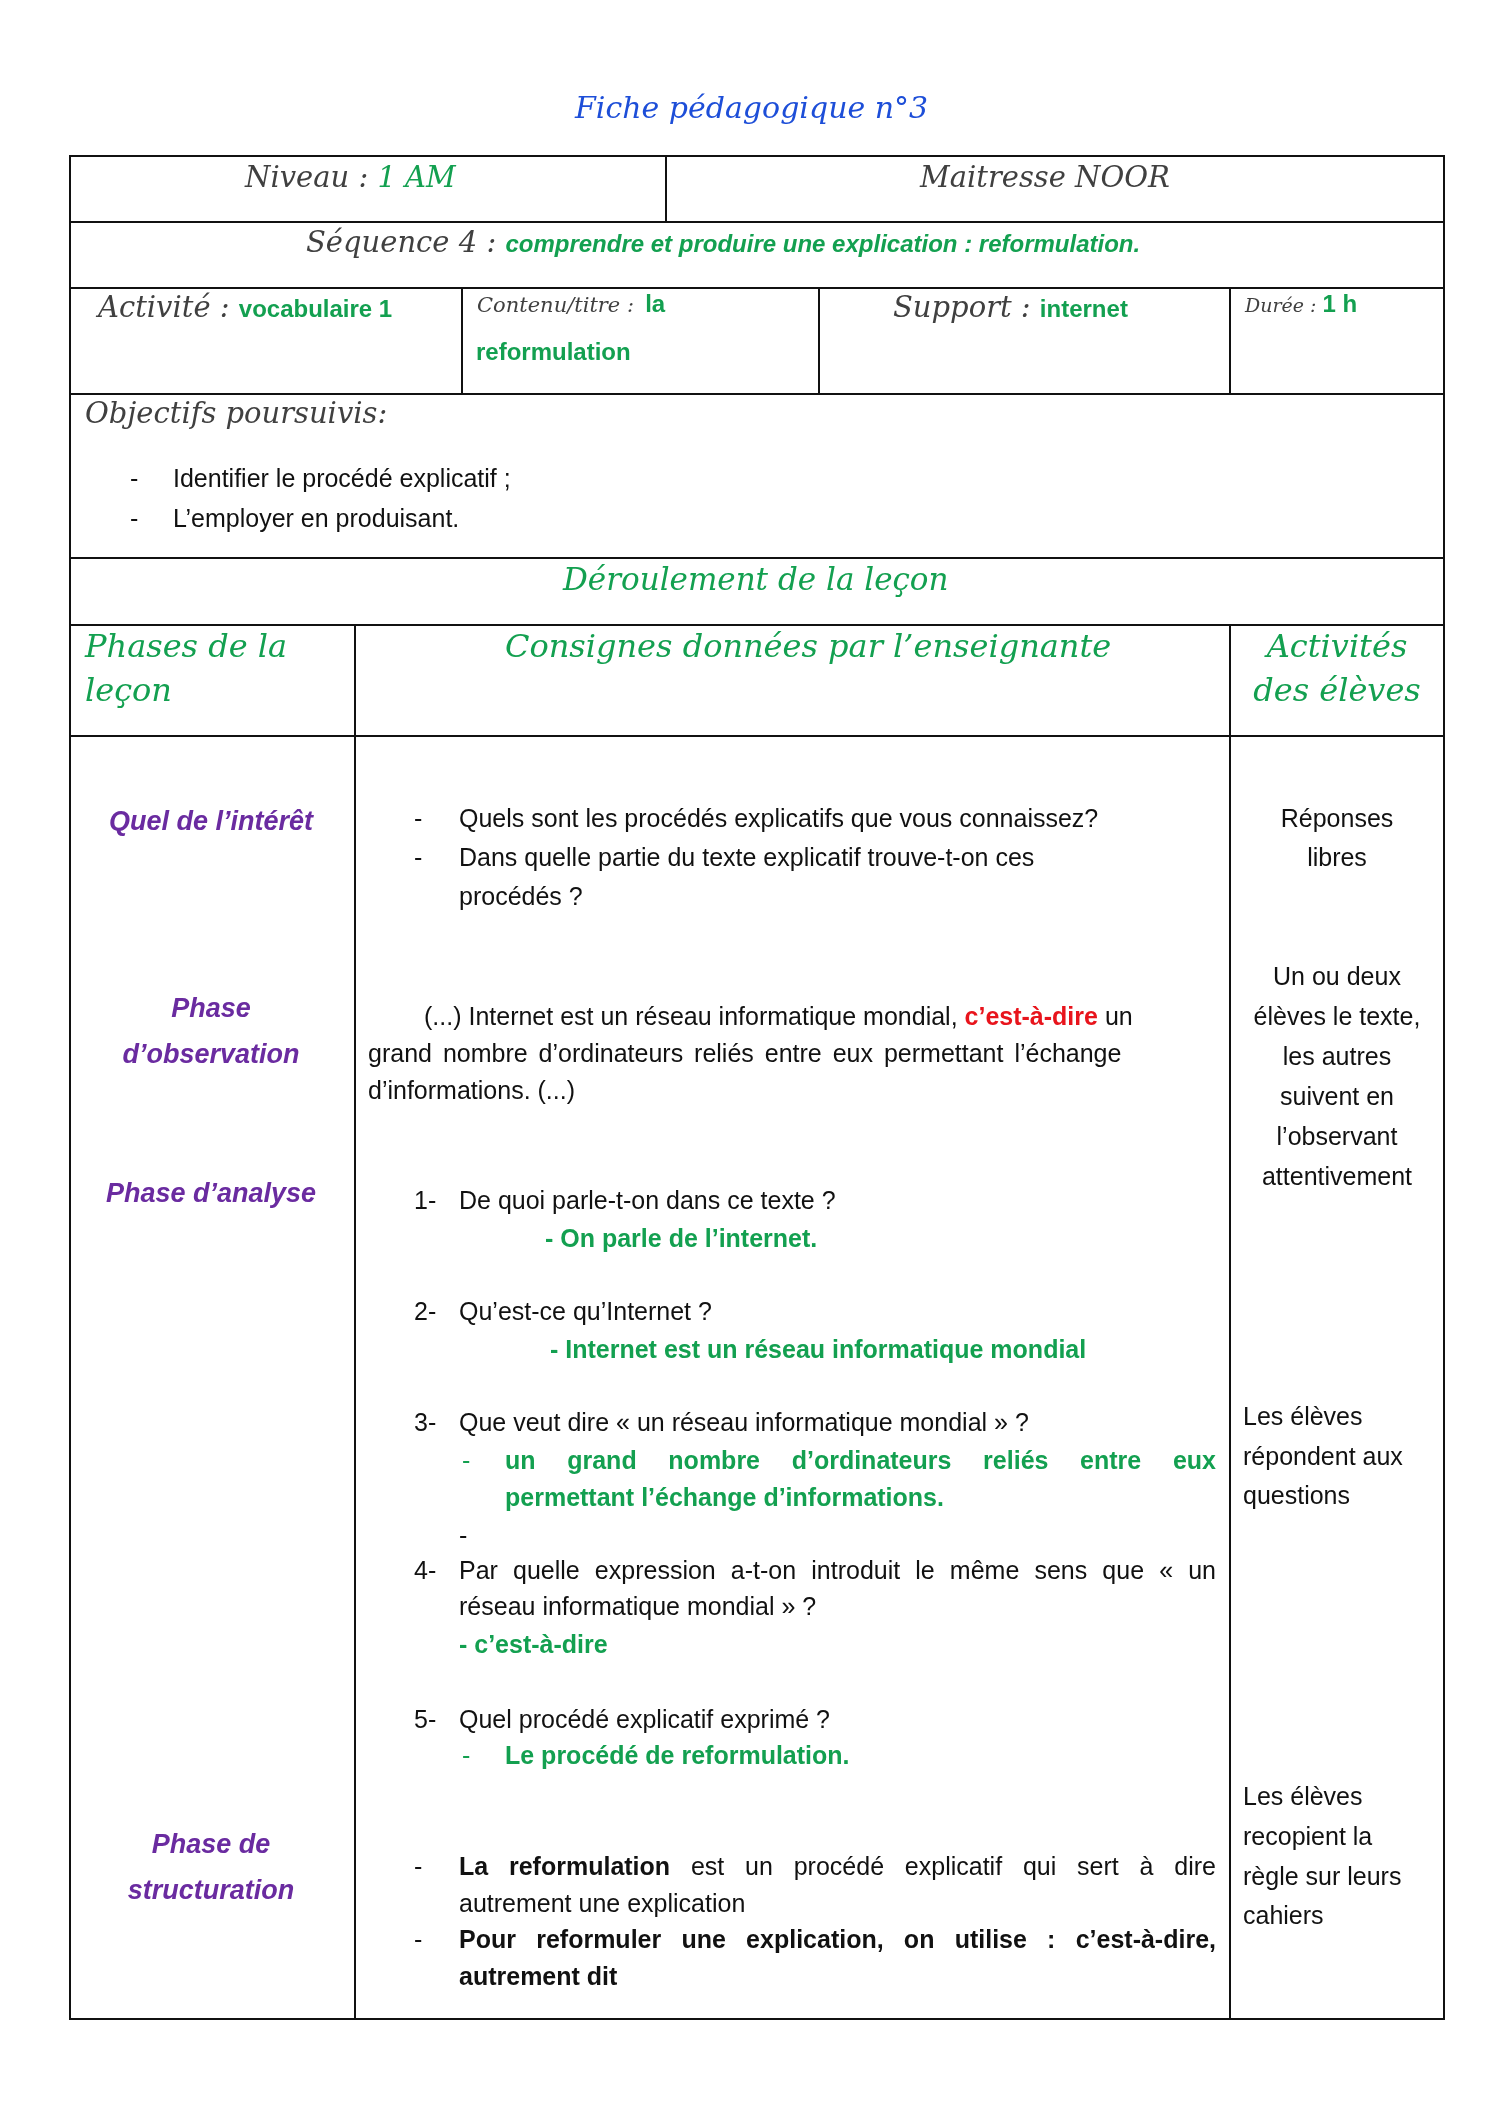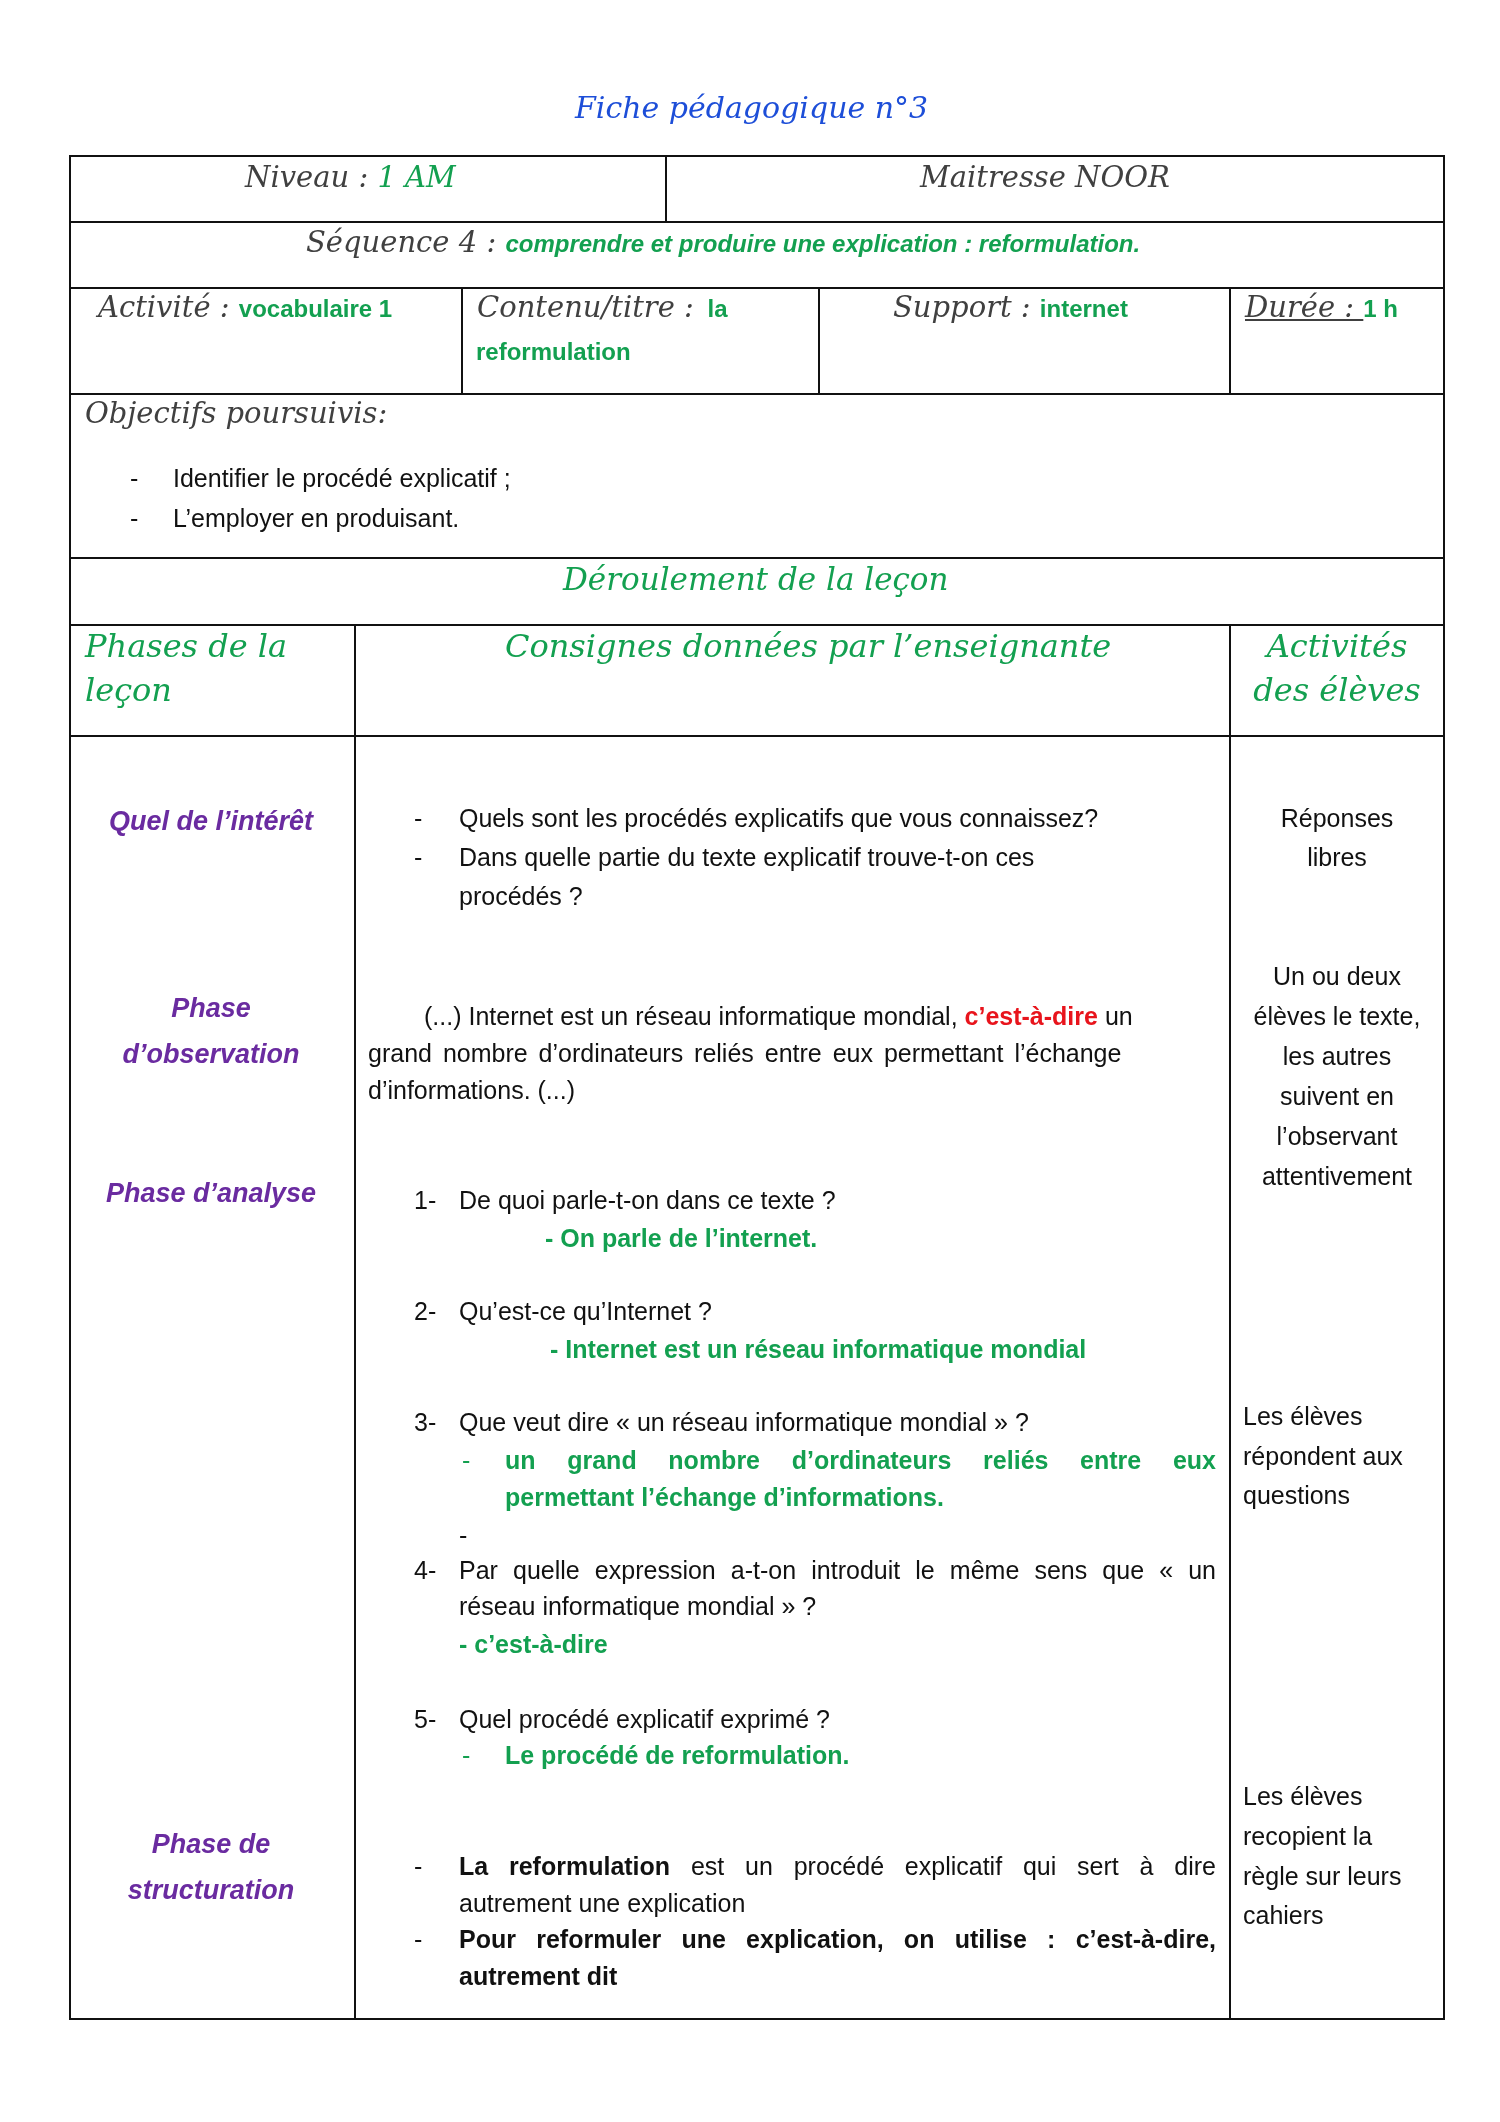--- a/index.html
+++ b/index.html
@@ -48,28 +48,28 @@
 <div class="abs script mag" style="left:920px; top:160px; font-size:29px;">Maitresse NOOR</div>
 
 <div class="abs" style="left:306px; top:225px;">
   <span class="script mag" style="font-size:29px;">Séquence 4 : </span><span class="grn b" style="font-size:24px; font-style:italic;">comprendre et produire une explication : reformulation.</span>
 </div>
 
 <div class="abs" style="left:98px; top:290px;">
   <span class="script mag" style="font-size:29px;">Activité : </span><span class="grn b" style="font-size:24px;">vocabulaire  1</span>
 </div>
 <div class="abs" style="left:477px; top:290px;">
-  <span class="script mag" style="font-size:29px;margin-top:16px;">Contenu/titre : </span>&nbsp;<span class="grn b" style="font-size:24px;">la</span>
+  <span class="script mag" style="font-size:21px;margin-top:16px;">Contenu/titre : </span>&nbsp;<span class="grn b" style="font-size:24px;">la</span>
 </div>
 <div class="abs grn b" style="left:476px; top:338px; font-size:24px;">reformulation</div>
 <div class="abs" style="left:893px; top:290px;">
   <span class="script mag" style="font-size:29px;">Support : </span><span class="grn b" style="font-size:24px;">internet</span>
 </div>
 <div class="abs" style="left:1245px; top:290px;">
-  <span class="script mag" style="font-size:29px;text-decoration:underline;">Durée : </span><span class="grn b" style="font-size:24px;">1 h</span>
+  <span class="script mag" style="font-size:19px;">Durée : </span><span class="grn b" style="font-size:24px;">1 h</span>
 </div>
 
 <div class="abs script mag" style="left:85px; top:396px; font-size:29px;">Objectifs poursuivis:</div>
 <div class="abs body-text" style="left:130px; top:466px;">-</div>
 <div class="abs body-text" style="left:173px; top:466px;">Identifier le procédé explicatif ;</div>
 <div class="abs body-text" style="left:130px; top:506px;">-</div>
 <div class="abs body-text" style="left:173px; top:506px;">L’employer en produisant.</div>
 
 <div class="abs script grn" style="left:563px; top:561px; font-size:31px;">Déroulement de la leçon</div>
 

